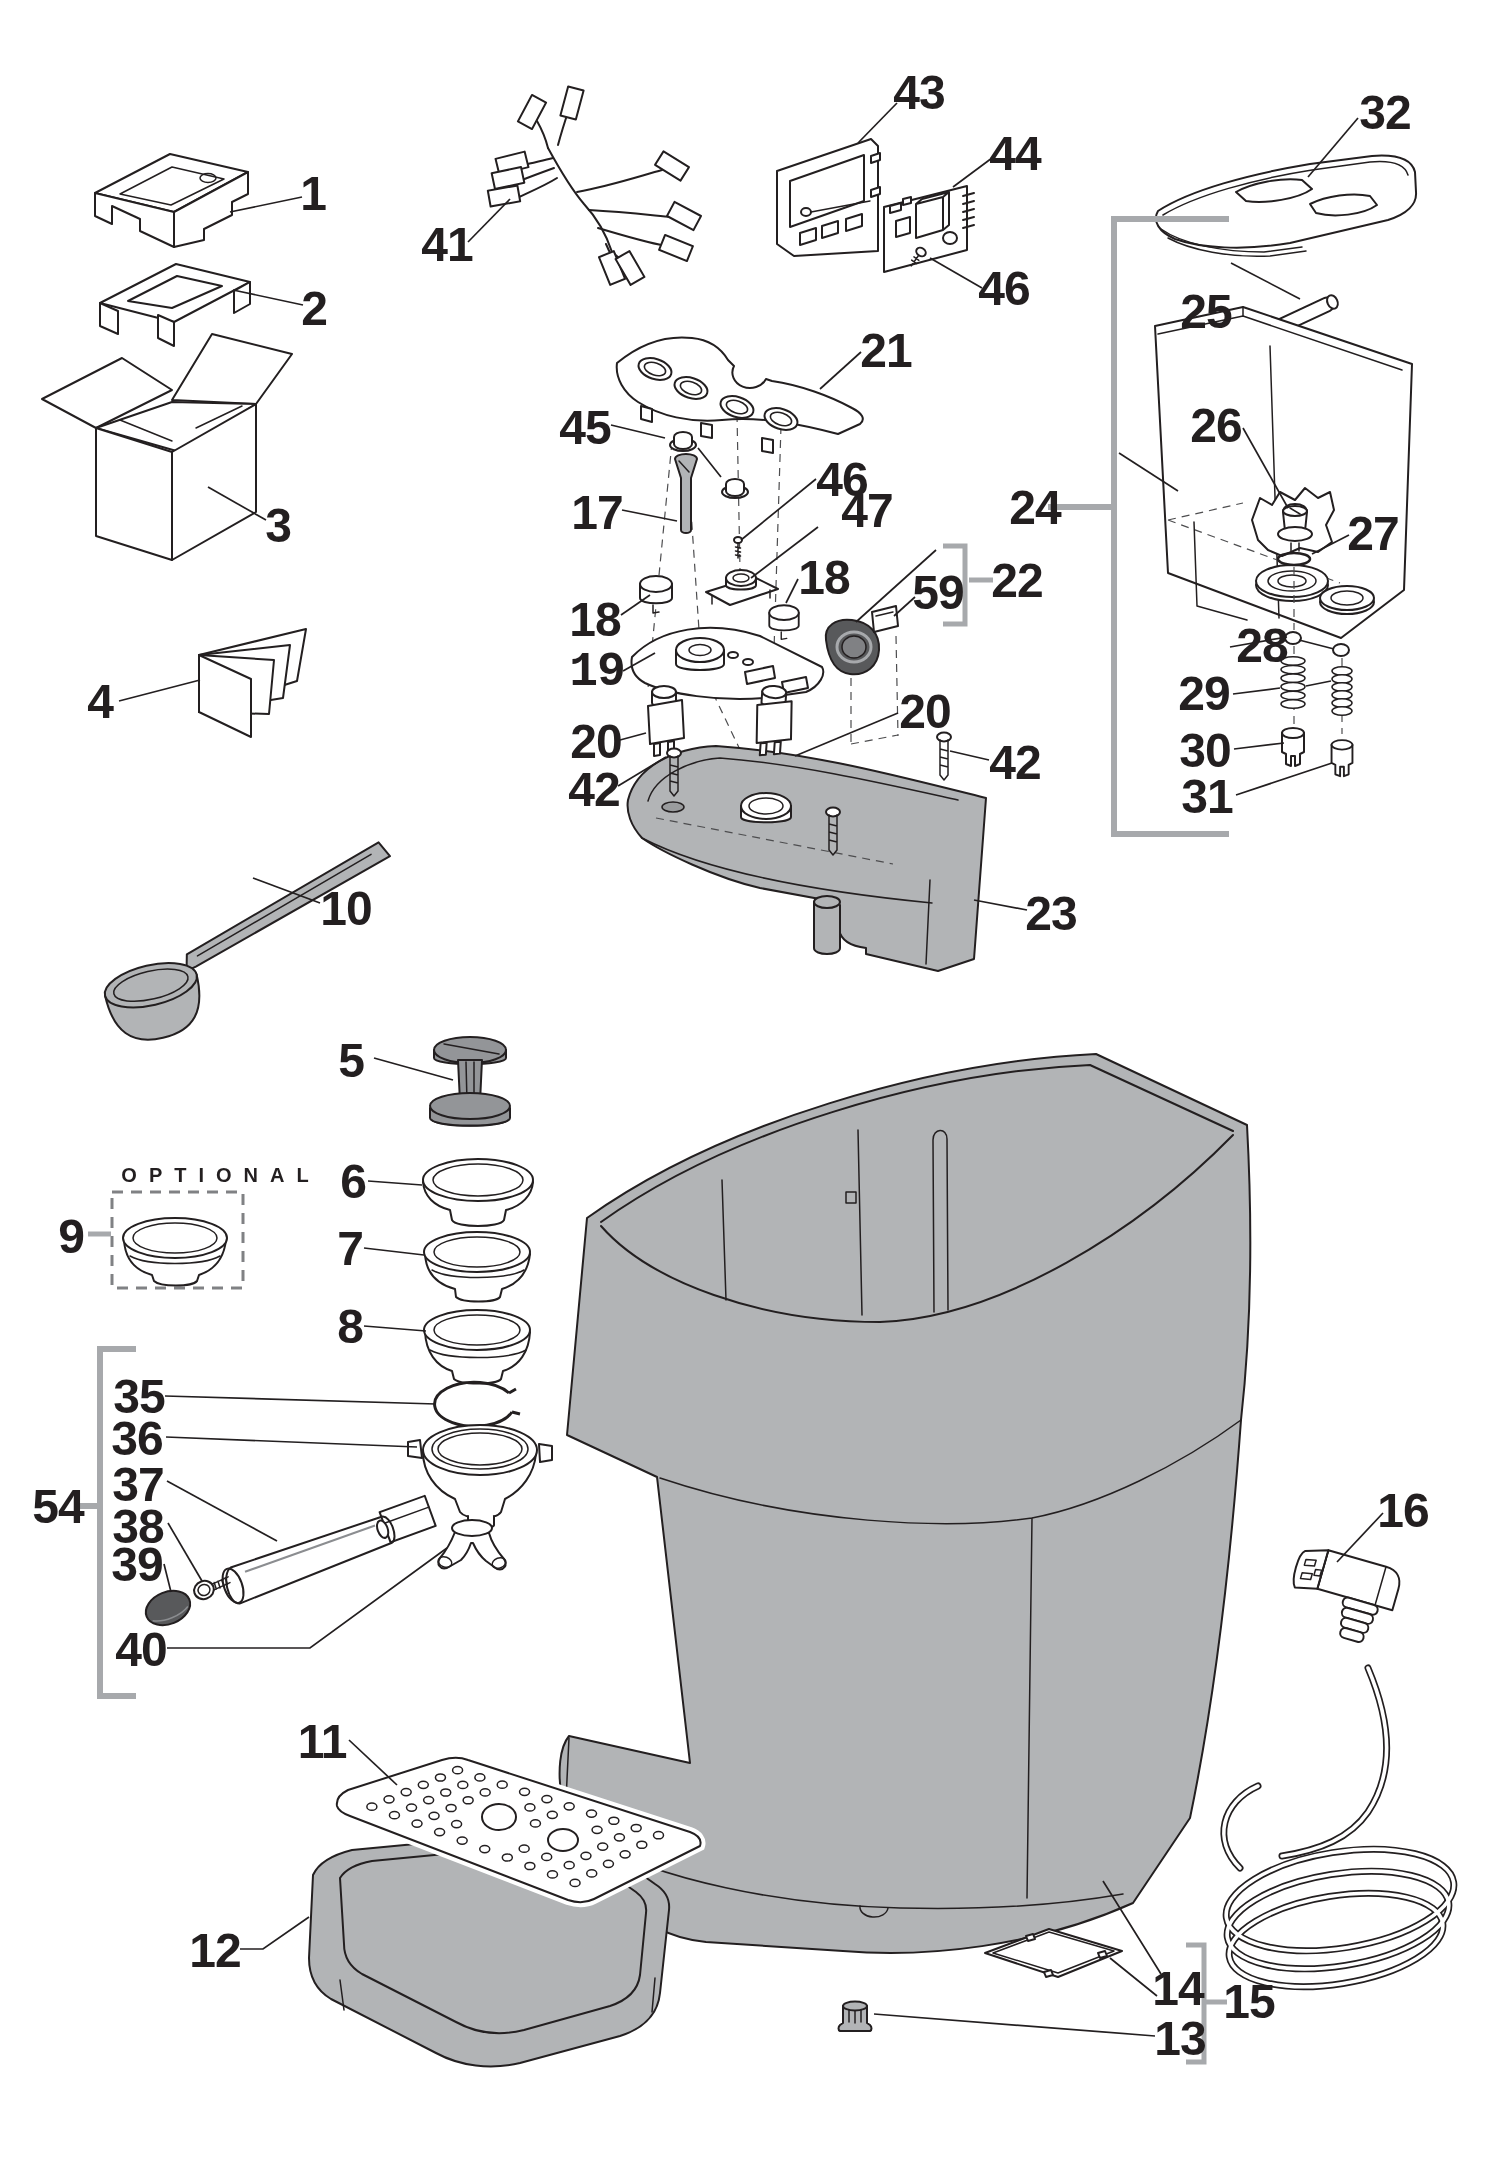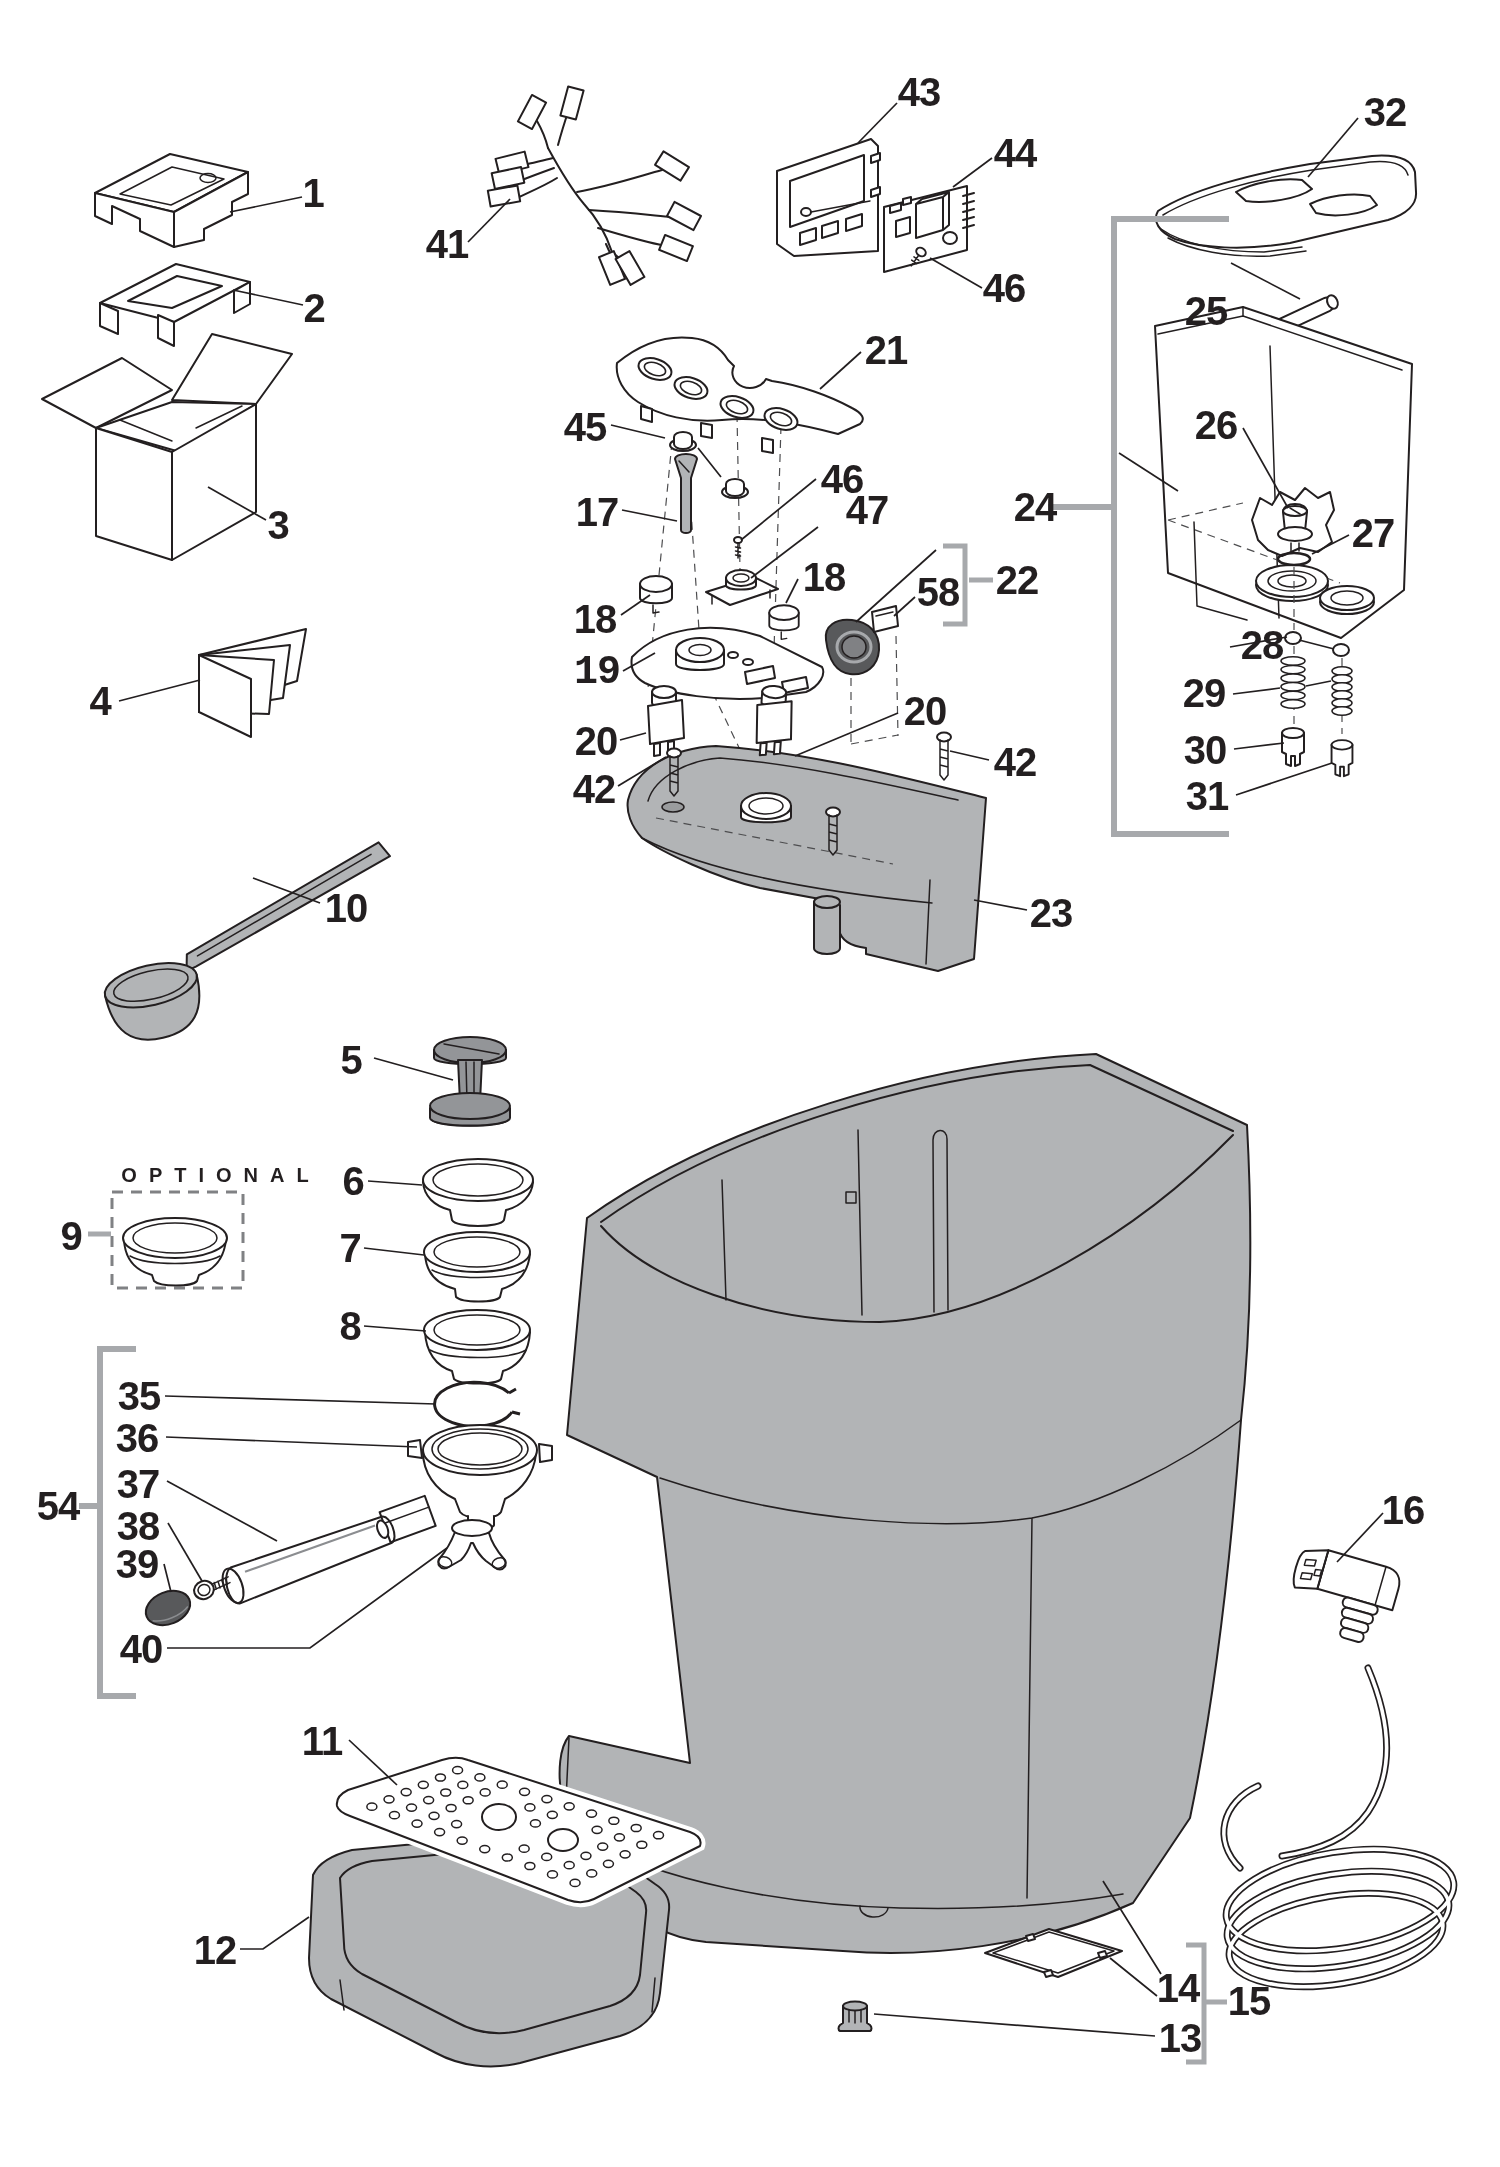--- a/index.html
+++ b/index.html
@@ -12,21 +12,21 @@
   .fillg{fill:#b2b4b6;}
   .fillg2{fill:#939598;}
   .filld{fill:#58595b;}
   .leader{fill:none;stroke:#231f20;stroke-width:1.7;}
   .gbracket{fill:none;stroke:#a7a9ac;stroke-width:6;}
   .gbracket5{fill:none;stroke:#a7a9ac;stroke-width:5;}
   .dash{fill:none;stroke:#4d4d4f;stroke-width:1.2;stroke-dasharray:8 6;}
   .dashbox{fill:none;stroke:#808184;stroke-width:3;stroke-dasharray:11 8;}
   .hole{fill:#ffffff;stroke:#231f20;stroke-width:2;}
   .part-label{position:absolute;transform:translate(-50%,-50%);
-      font-weight:bold;font-size:40px;color:#231f20;letter-spacing:-1px;white-space:nowrap;}
+      font-weight:bold;font-size:48px;color:#231f20;letter-spacing:-1px;white-space:nowrap;}
   .optional{font-size:20px;letter-spacing:12px;}
 </style>
 </head>
 <body>
 
 <div id="page">
 <svg width="1500" height="2167" viewBox="0 0 1500 2167">
 
   <g>
     <path class="ln fillw" d="M95,193 L170,154 L248,172 L174,212 Z"></path>
@@ -572,21 +572,21 @@
       <div class="part-label" style="left: 597px; top: 512px;">17</div>
       <div class="part-label" style="left: 842px; top: 479px;">46</div>
       <div class="part-label" style="left: 843px; top: 510px; margin-left: 24px;">47</div>
       <div class="part-label" style="left: 824px; top: 577px;">18</div>
       <div class="part-label" style="left: 595px; top: 619px;">18</div>
       <div class="part-label" style="left: 597px; top: 672px; font-family: Liberation Mono, monospace;">19</div>
       <div class="part-label" style="left: 596px; top: 741px;">20</div>
       <div class="part-label" style="left: 594px; top: 789px;">42</div>
       <div class="part-label" style="left: 925px; top: 711px;">20</div>
       <div class="part-label" style="left: 1015px; top: 762px;">42</div>
-      <div class="part-label" style="left: 938px; top: 592px;">58</div>
+      <div class="part-label" style="left: 938px; top: 592px;">59</div>
       <div class="part-label" style="left: 1017px; top: 580px;">22</div>
       <div class="part-label" style="left: 1216px; top: 425px;">26</div>
       <div class="part-label" style="left: 1373px; top: 533px;">27</div>
       <div class="part-label" style="left: 1035px; top: 507px;">24</div>
       <div class="part-label" style="left: 1262px; top: 645px;">28</div>
       <div class="part-label" style="left: 1204px; top: 693px;">29</div>
       <div class="part-label" style="left: 1205px; top: 750px;">30</div>
       <div class="part-label" style="left: 1207px; top: 796px; text-align: right;">31</div>
       <div class="part-label" style="left: 1051px; top: 913px;">23</div>
       <div class="part-label" style="left: 351px; top: 1060px;">5</div>

